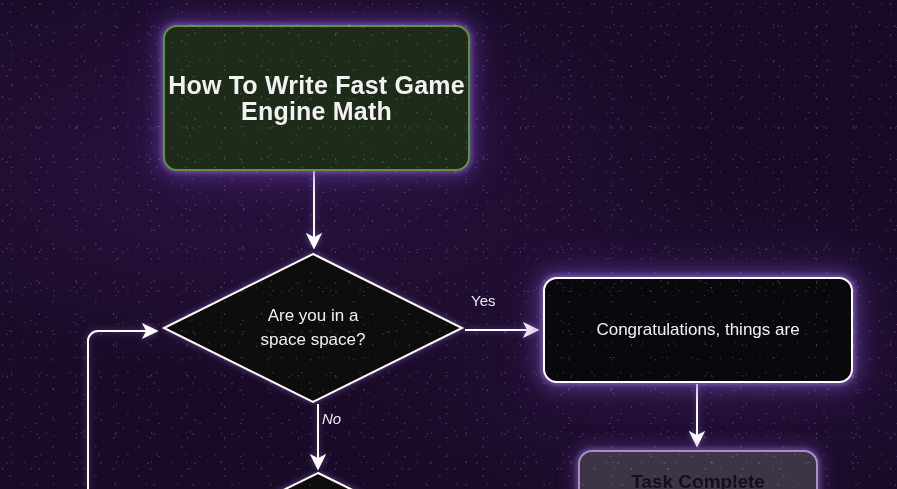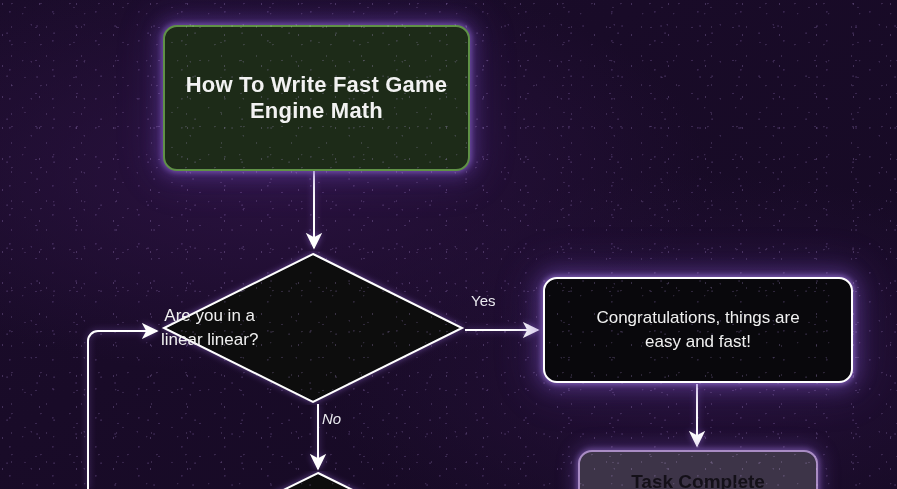--- a/index.html
+++ b/index.html
@@ -53,21 +53,21 @@
     text-align: center;
     border-radius: 14px;
     border-width: 2px;
     border-style: solid;
   }
   .node-title {
     left: 163px; top: 25px; width: 307px; height: 146px;
     background: #1d2b18;
     border-color: #5f9146;
     color: #f2f2f2;
-    font-size: 22px;
+    font-size: 25px;
     font-weight: bold;
     line-height: 26px;
     letter-spacing: .2px;
     box-shadow:
       0 0 5px 2px rgba(150,110,220,.50),
       0 0 16px 6px rgba(120,80,190,.34),
       0 0 34px 14px rgba(95,60,160,.20);
   }
   .node-congrats {
     left: 543px; top: 277px; width: 310px; height: 106px;
@@ -91,21 +91,21 @@
     box-shadow:
       0 0 5px 2px rgba(165,125,225,.42),
       0 0 16px 7px rgba(125,85,195,.26);
   }
 
   
   .diamond-wrap { position: absolute; }
   .diamond-label {
     position: absolute;
     left: 0; top: 0; width: 100%; height: 100%;
-    display: flex; align-items: center; 
+    display: flex; align-items: center; justify-content: center;
     text-align: center;
     color: #f0f0f0;
     font-size: 17px;
     line-height: 24px;
     pointer-events: none;
   }
   .d-linear { left: 161px; top: 251px; width: 304px; height: 154px; }
   .d-bottom { left: 198px; top: 471px; width: 240px; height: 120px; }
 
   
@@ -164,29 +164,28 @@
 
   <div class="diamond-wrap d-linear">
     <svg width="304" height="154" viewBox="0 0 304 154">
       <g filter="url(#glow)">
         <polygon points="152,3 301,77 152,151 3,77" fill="#09080c" stroke="#ffffff" stroke-width="2"></polygon>
       </g>
     </svg>
     <div class="diamond-label">
       <span>
         <span>Are you in a</span><br>
-        <span>linear linear?</span>
+        <span>space space?</span>
       </span>
     </div>
   </div>
 
   <div class="node rrect node-congrats">
     <span>
       <span>Congratulations, things are</span><br>
-      <span>easy and fast!</span>
     </span>
   </div>
 
   <div class="node rrect node-task">
     <span>Task Complete</span>
   </div>
 
   <div class="diamond-wrap d-bottom">
     <svg width="240" height="120" viewBox="0 0 240 120">
       <g filter="url(#glow)">

